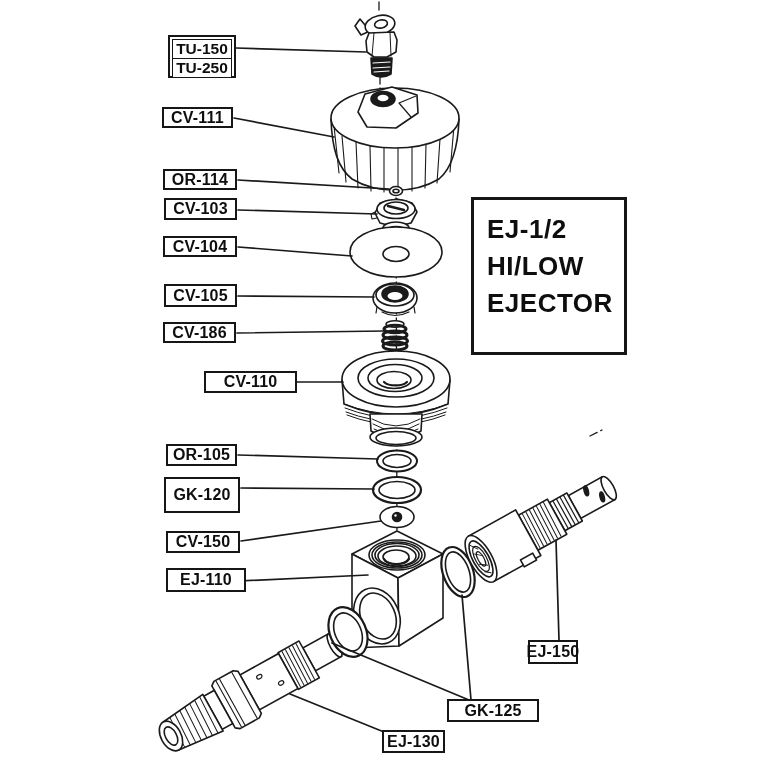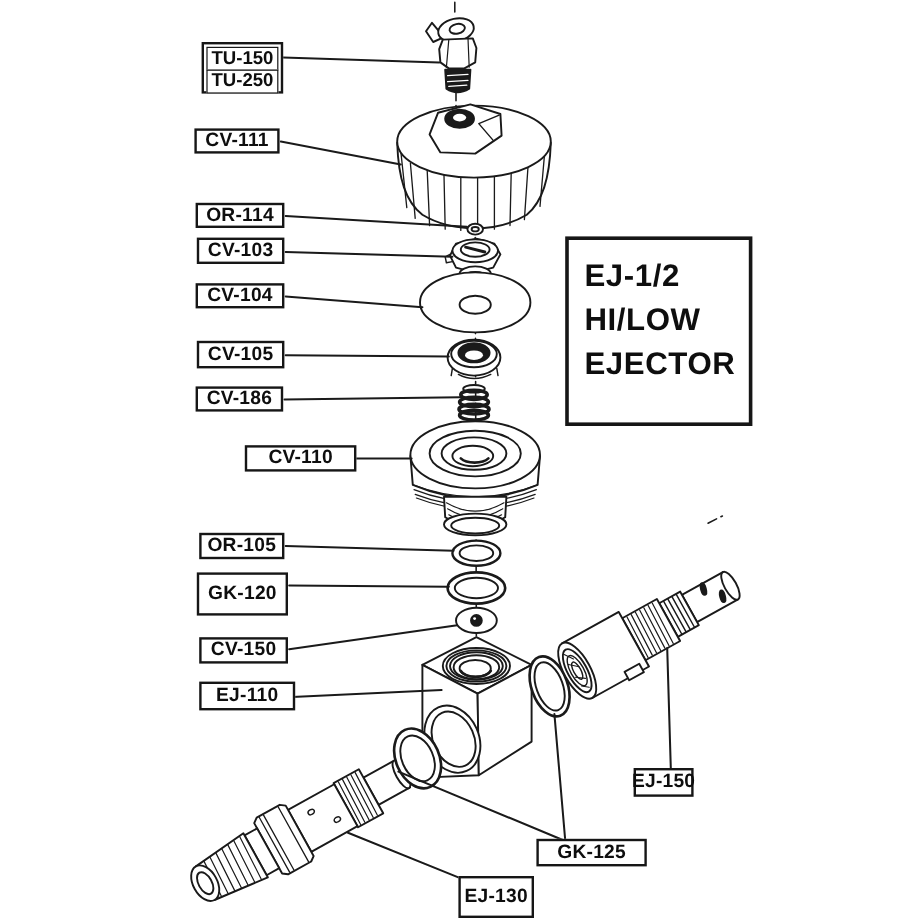--- a/index.html
+++ b/index.html
@@ -274,21 +274,21 @@
 <div class="lbl" style="left:163px;top:236px;width:74px;height:21px;">CV-104</div>
 <div class="lbl" style="left:164px;top:284px;width:73px;height:23px;">CV-105</div>
 <div class="lbl" style="left:163px;top:322px;width:73px;height:21px;">CV-186</div>
 <div class="lbl" style="left:165px;top:371px;width:93px;height:22px;margin-left:39px;">CV-110</div>
 <div class="lbl" style="left:166px;top:444px;width:71px;height:22px;">OR-105</div>
 <div class="lbl" style="left:164px;top:477px;width:76px;height:36px;">GK-120</div>
 <div class="lbl" style="left:166px;top:531px;width:74px;height:22px;">CV-150</div>
 <div class="lbl" style="left:166px;top:568px;width:80px;height:24px;">EJ-110</div>
 <div class="lbl" style="left:528px;top:640px;width:50px;height:24px;">EJ-150</div>
 <div class="lbl" style="left:447px;top:699px;width:92px;height:23px;">GK-125</div>
-<div class="lbl" style="left:382px;top:730px;width:63px;height:35px;">EJ-130</div>
+<div class="lbl" style="left:382px;top:730px;width:63px;height:23px;">EJ-130</div>
 
 <div class="title-box" style="left:471px;top:197px;width:156px;height:158px;">
   <div>EJ-1/2</div>
   <div>HI/LOW</div>
   <div>EJECTOR</div>
 </div>
 
 </div>
 
 </body></html>

